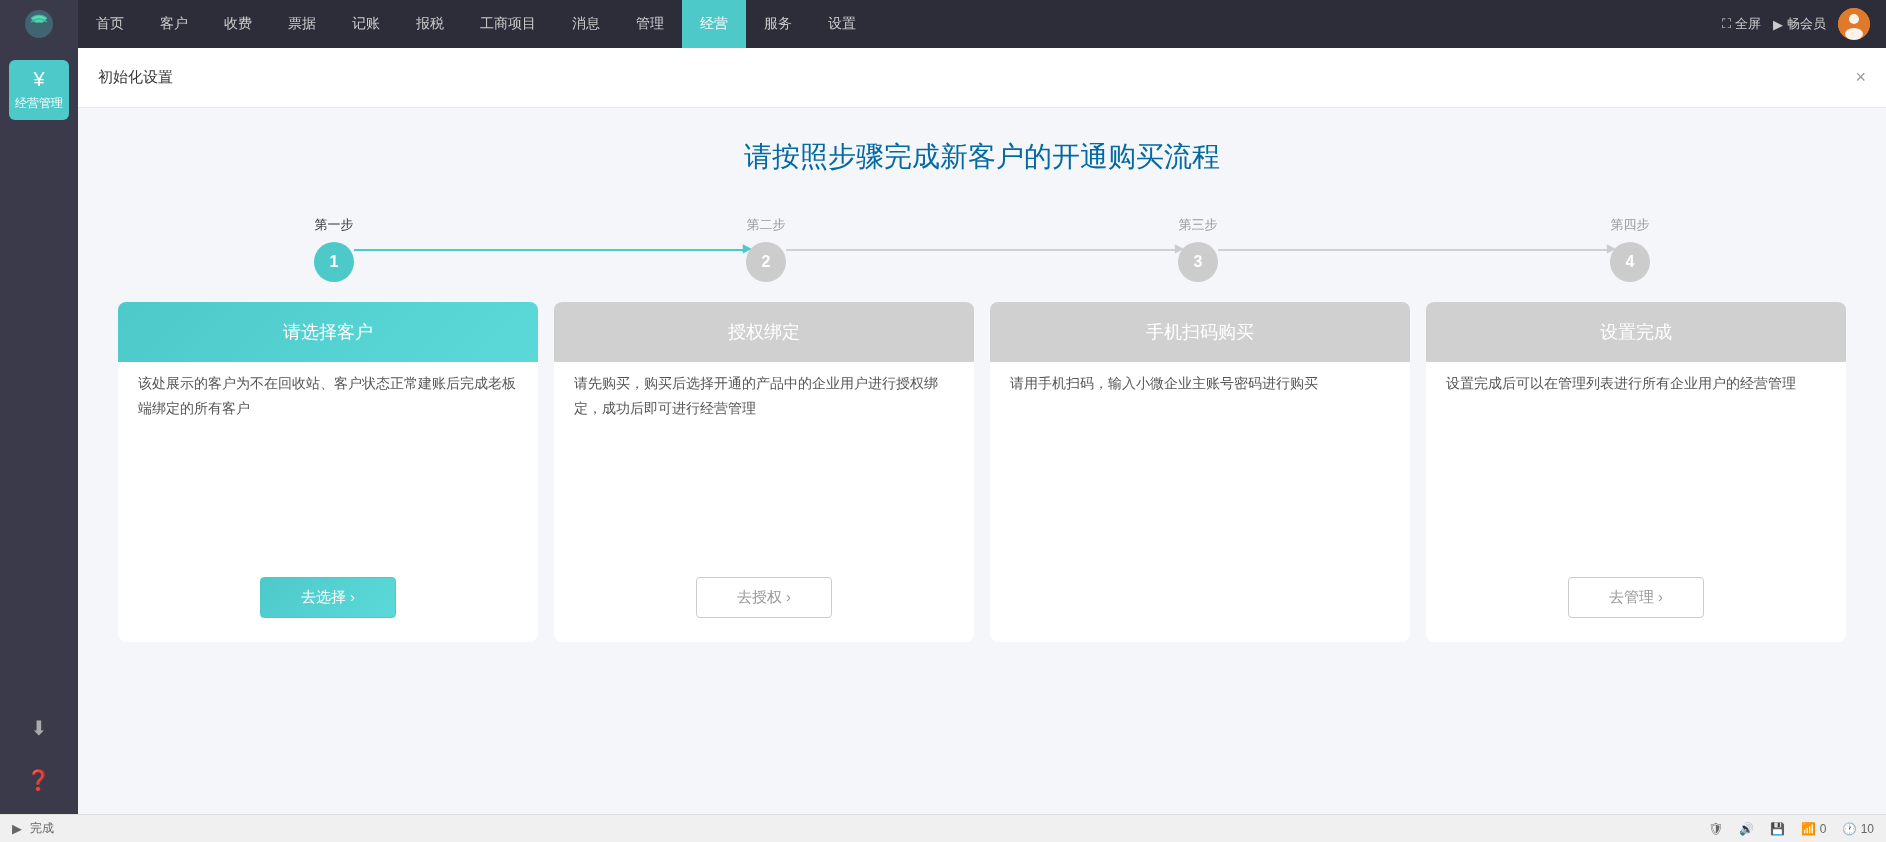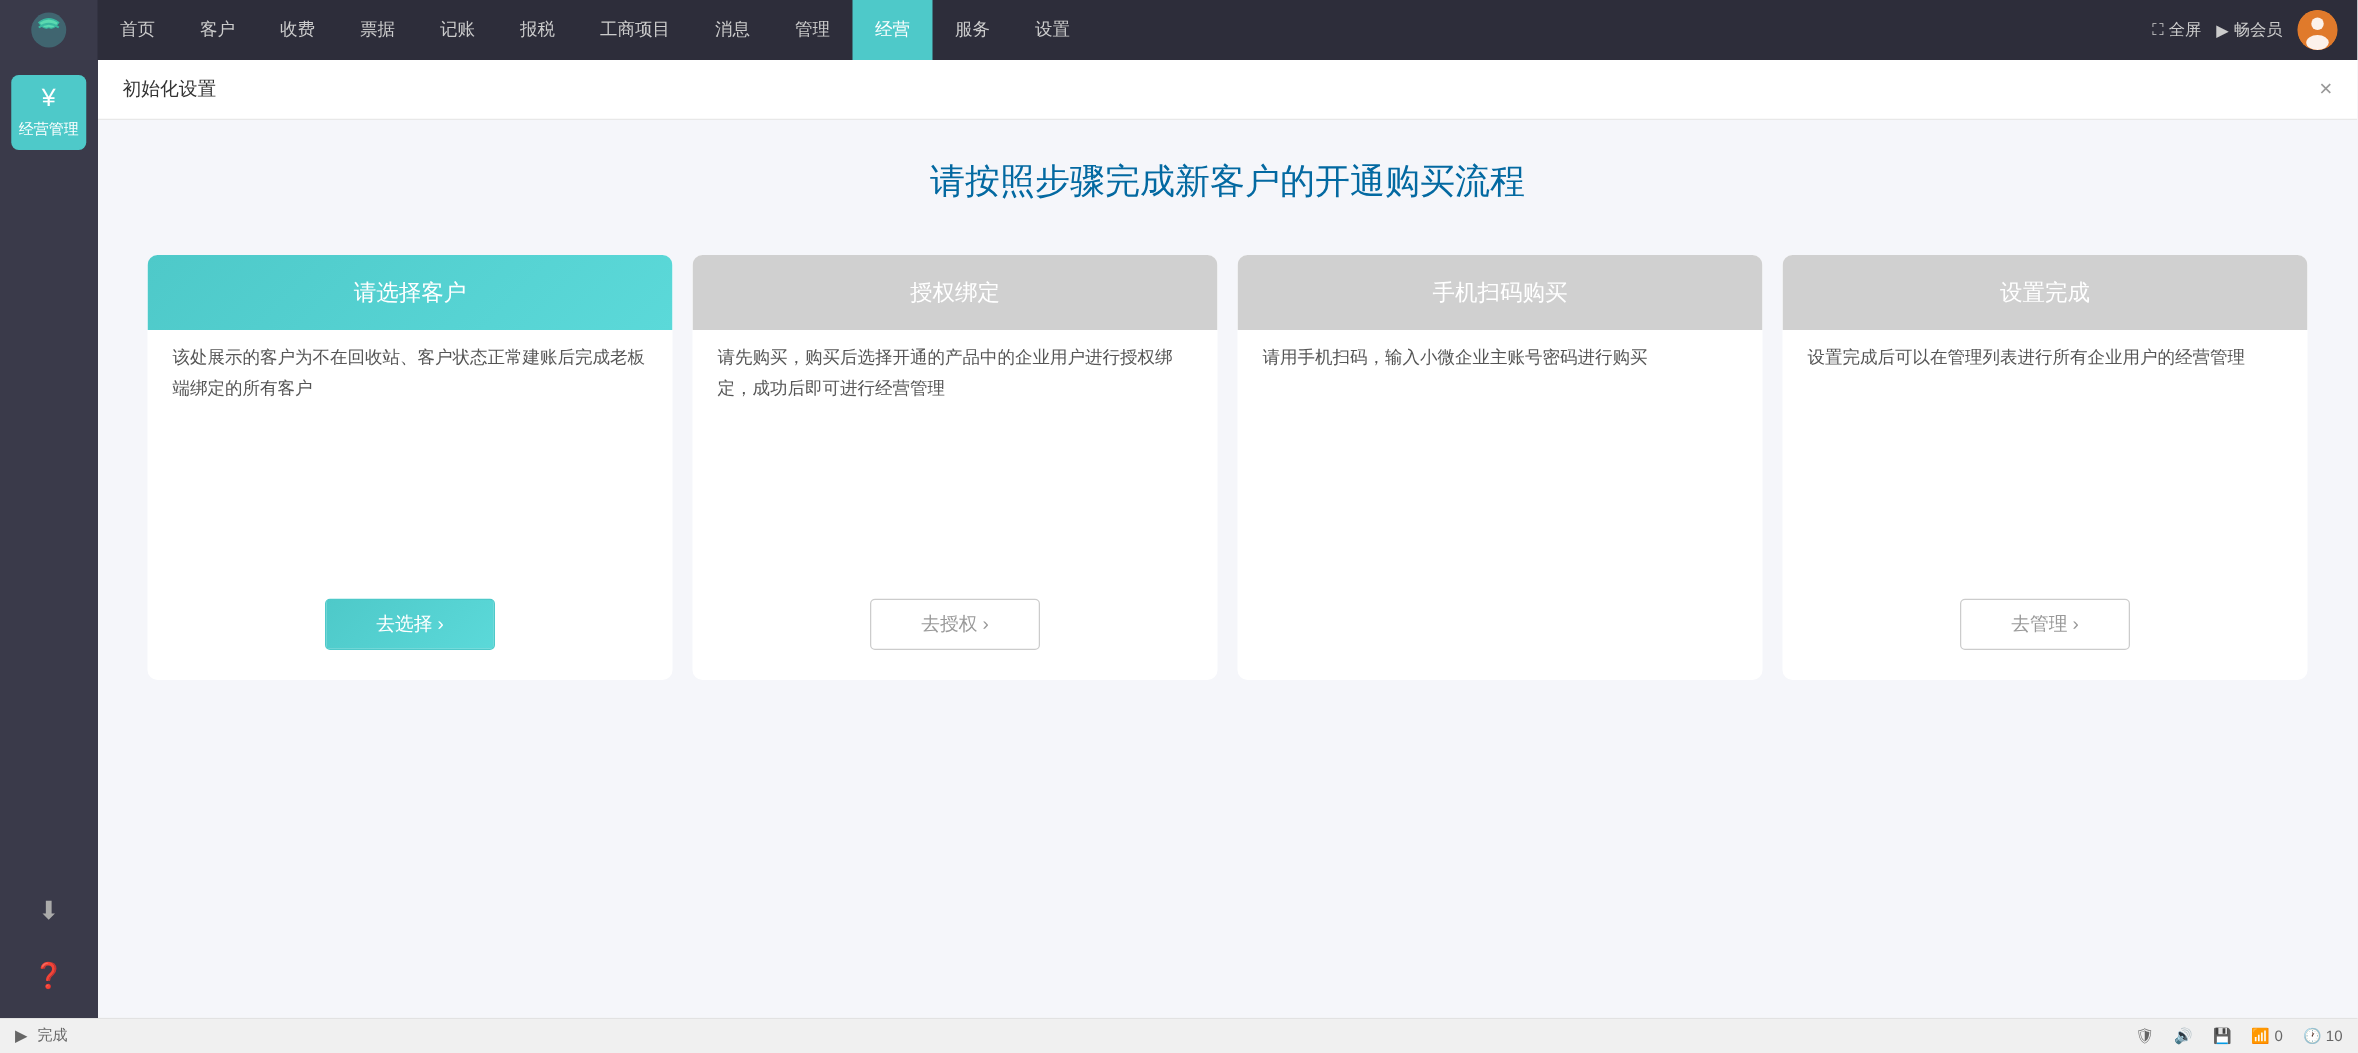--- a/index.html
+++ b/index.html
@@ -86,21 +86,21 @@
     .content-area {
       position: absolute;
       left: 78px; top: 48px; right: 0; bottom: 28px;
       background: #f5f6fa;
       overflow: hidden;
     }
 
     
     .page-header {
       background: #fff;
-      height: 48px;
+      height: 60px;
       display: flex; align-items: center;
       padding: 0 20px;
       border-bottom: 1px solid #e8e8e8;
       justify-content: space-between;
     }
     .page-title { font-size: 15px; color: #333; font-weight: 500; }
     .close-btn { font-size: 18px; color: #999; cursor: pointer; }
 
     
     .main-content {
@@ -292,20 +292,41 @@
 <div class="content-area">
 
   <div class="page-header">
     <span class="page-title">初始化设置</span>
     <span class="close-btn">×</span>
   </div>
 
   <div class="main-content">
     <div class="flow-title">请按照步骤完成新客户的开通购买流程</div>
 
+    <div class="steps-row" id="steps-row">
+    <div class="step-item">
+          <div class="step-label active">第一步</div>
+          <div class="step-circle active">1</div>
+          <div class="step-connector active"></div>
+        </div>
+        <div class="step-item">
+          <div class="step-label">第二步</div>
+          <div class="step-circle">2</div>
+          <div class="step-connector"></div>
+        </div>
+        <div class="step-item">
+          <div class="step-label">第三步</div>
+          <div class="step-circle">3</div>
+          <div class="step-connector"></div>
+        </div>
+        <div class="step-item">
+          <div class="step-label">第四步</div>
+          <div class="step-circle">4</div>
+        </div>
+      </div>
 
     <div class="cards-row" id="cards-row">
     <div class="step-card">
           <div class="card-header active-header">请选择客户</div>
           <div class="card-body">该处展示的客户为不在回收站、客户状态正常建账后完成老板端绑定的所有客户</div>
           <div class="card-footer">
             <button class="card-btn">去选择 ›</button>
           </div>
         </div>
         <div class="step-card">

